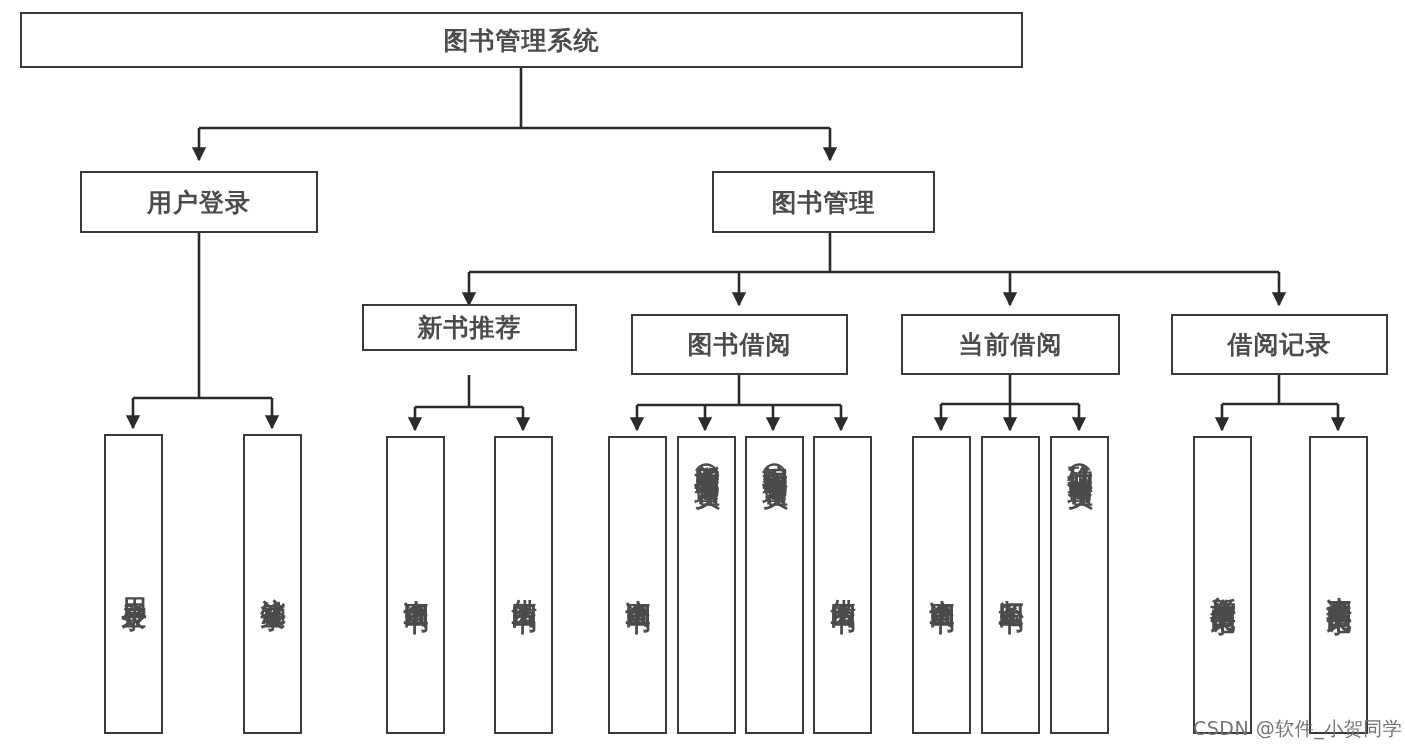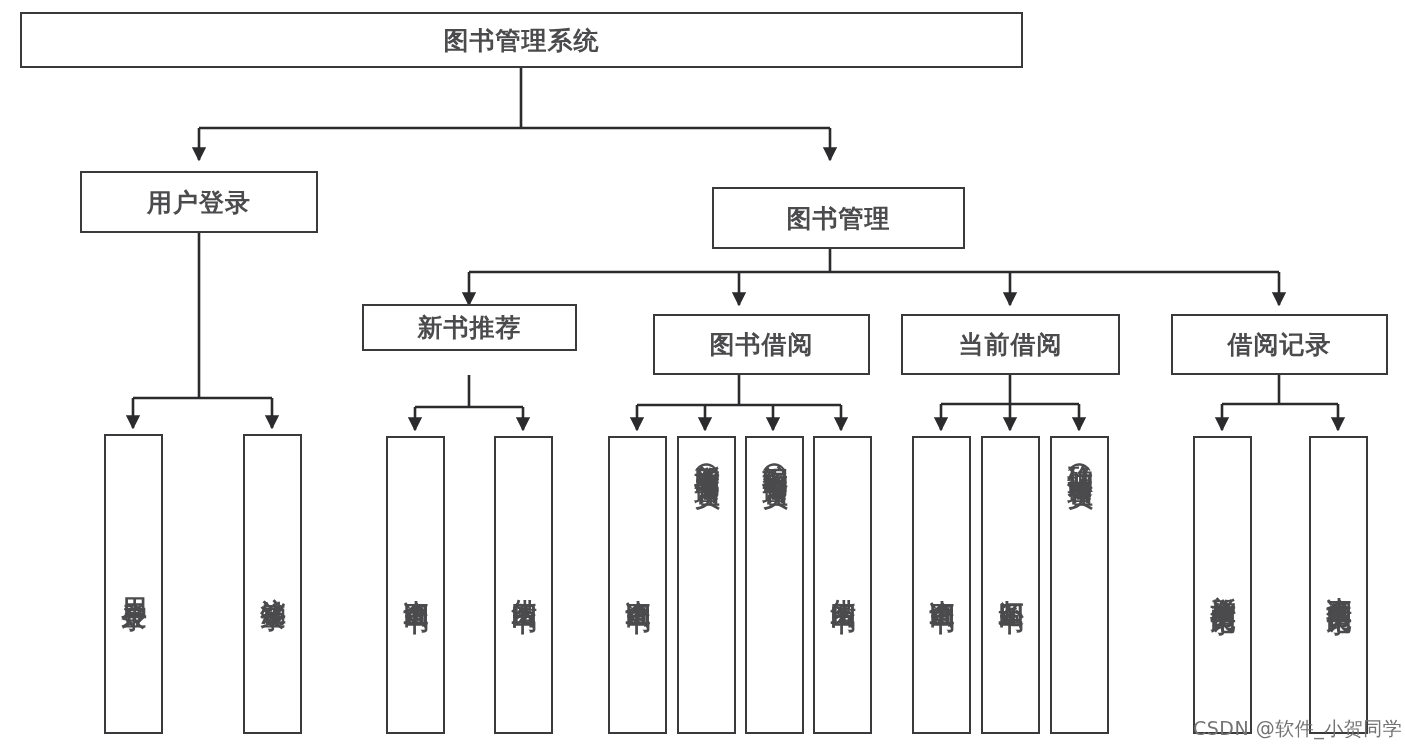--- a/index.html
+++ b/index.html
@@ -130,28 +130,28 @@
     </g>
   </svg>
 
   <div class="node root horiz" style="left:20px; top:12px; width:1003px; height:56px;">
     <span class="lbl">图书管理系统</span>
   </div>
 
   <div class="node horiz" style="left:80px; top:171px; width:238px; height:62px;">
     <span class="lbl">用户登录</span>
   </div>
-  <div class="node horiz" style="left:712px; top:171px; width:253px; height:62px;margin-top:16px;">
+  <div class="node horiz" style="left:712px; top:171px; width:223px; height:62px;">
     <span class="lbl">图书管理</span>
   </div>
 
   <div class="node horiz" style="left:362px; top:304px; width:215px; height:47px;">
     <span class="lbl">新书推荐</span>
   </div>
-  <div class="node horiz" style="left:631px; top:314px; width:217px; height:61px;margin-left:22px;">
+  <div class="node horiz" style="left:631px; top:314px; width:217px; height:61px;">
     <span class="lbl">图书借阅</span>
   </div>
   <div class="node horiz" style="left:901px; top:314px; width:219px; height:61px;">
     <span class="lbl">当前借阅</span>
   </div>
   <div class="node horiz" style="left:1171px; top:314px; width:217px; height:61px;">
     <span class="lbl">借阅记录</span>
   </div>
 
   <div class="node vert mid" style="left:104px; top:434px; width:59px; height:300px;">

